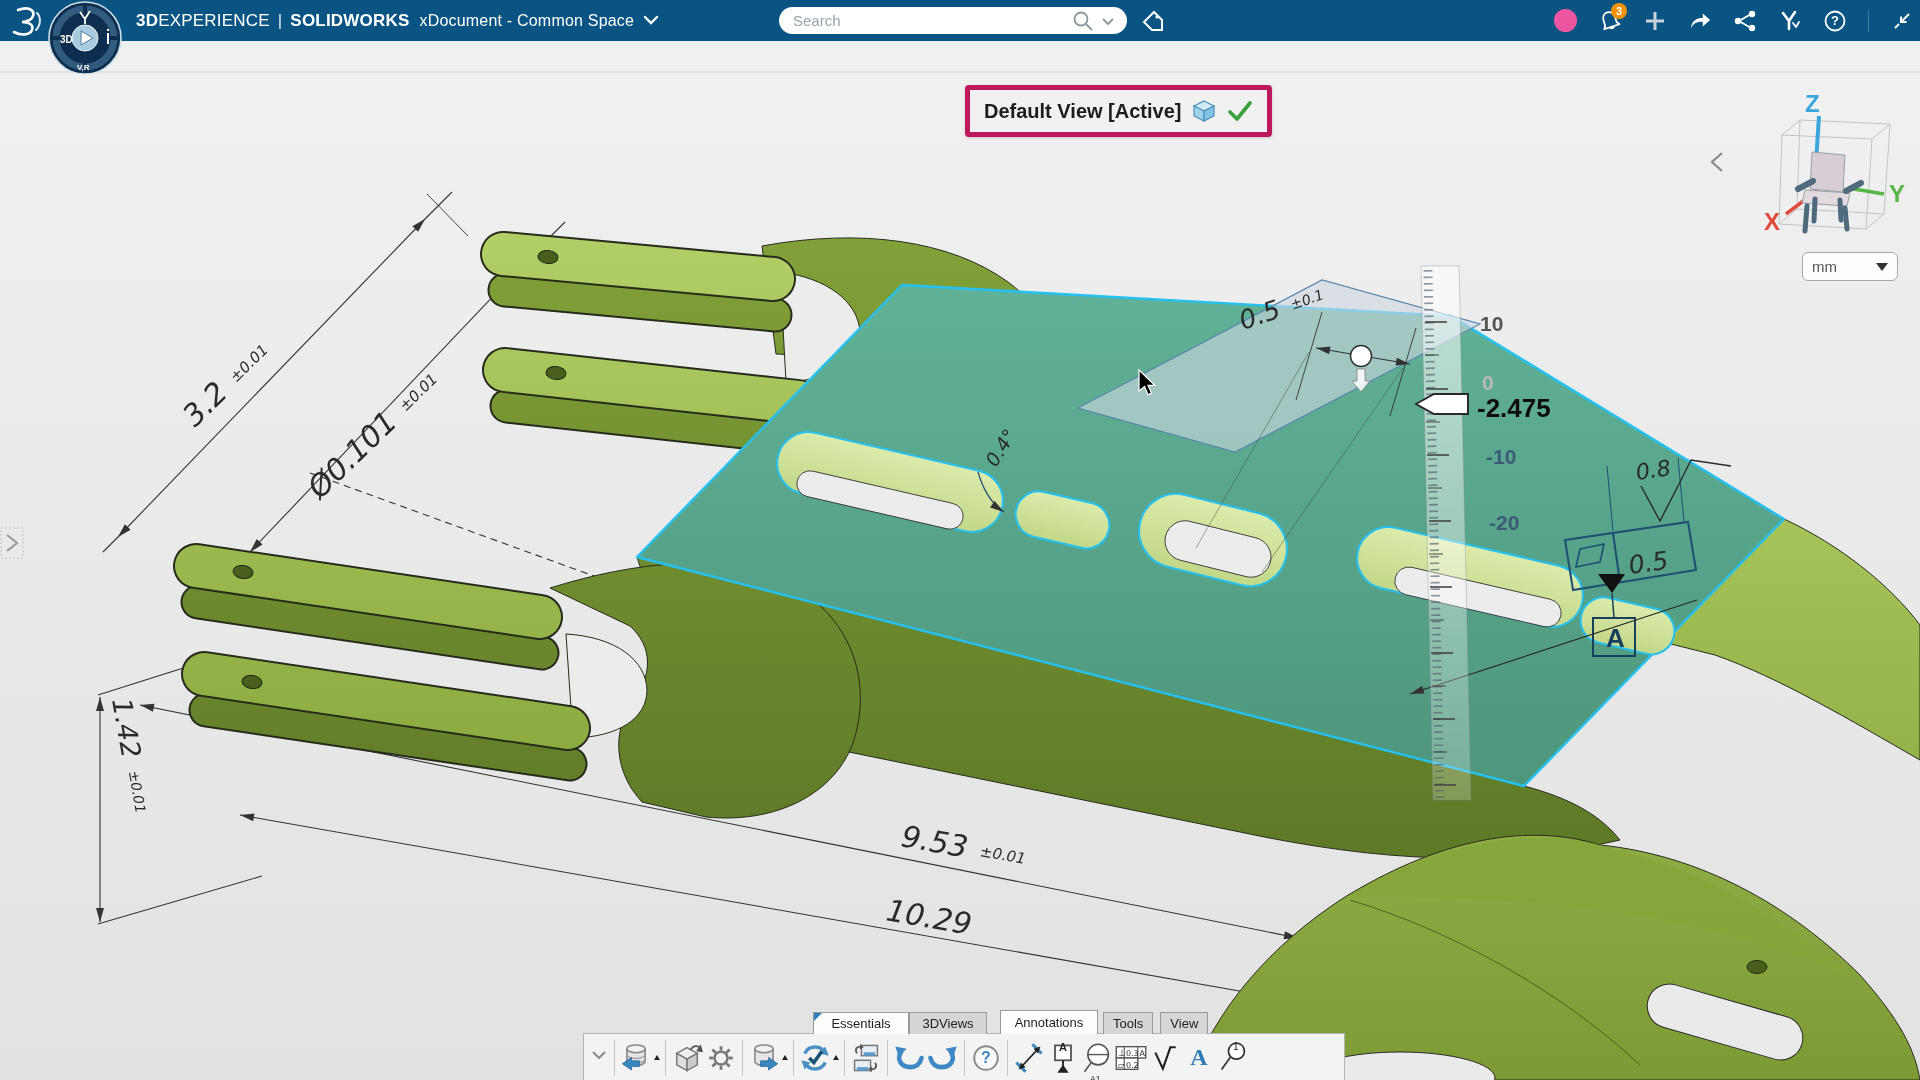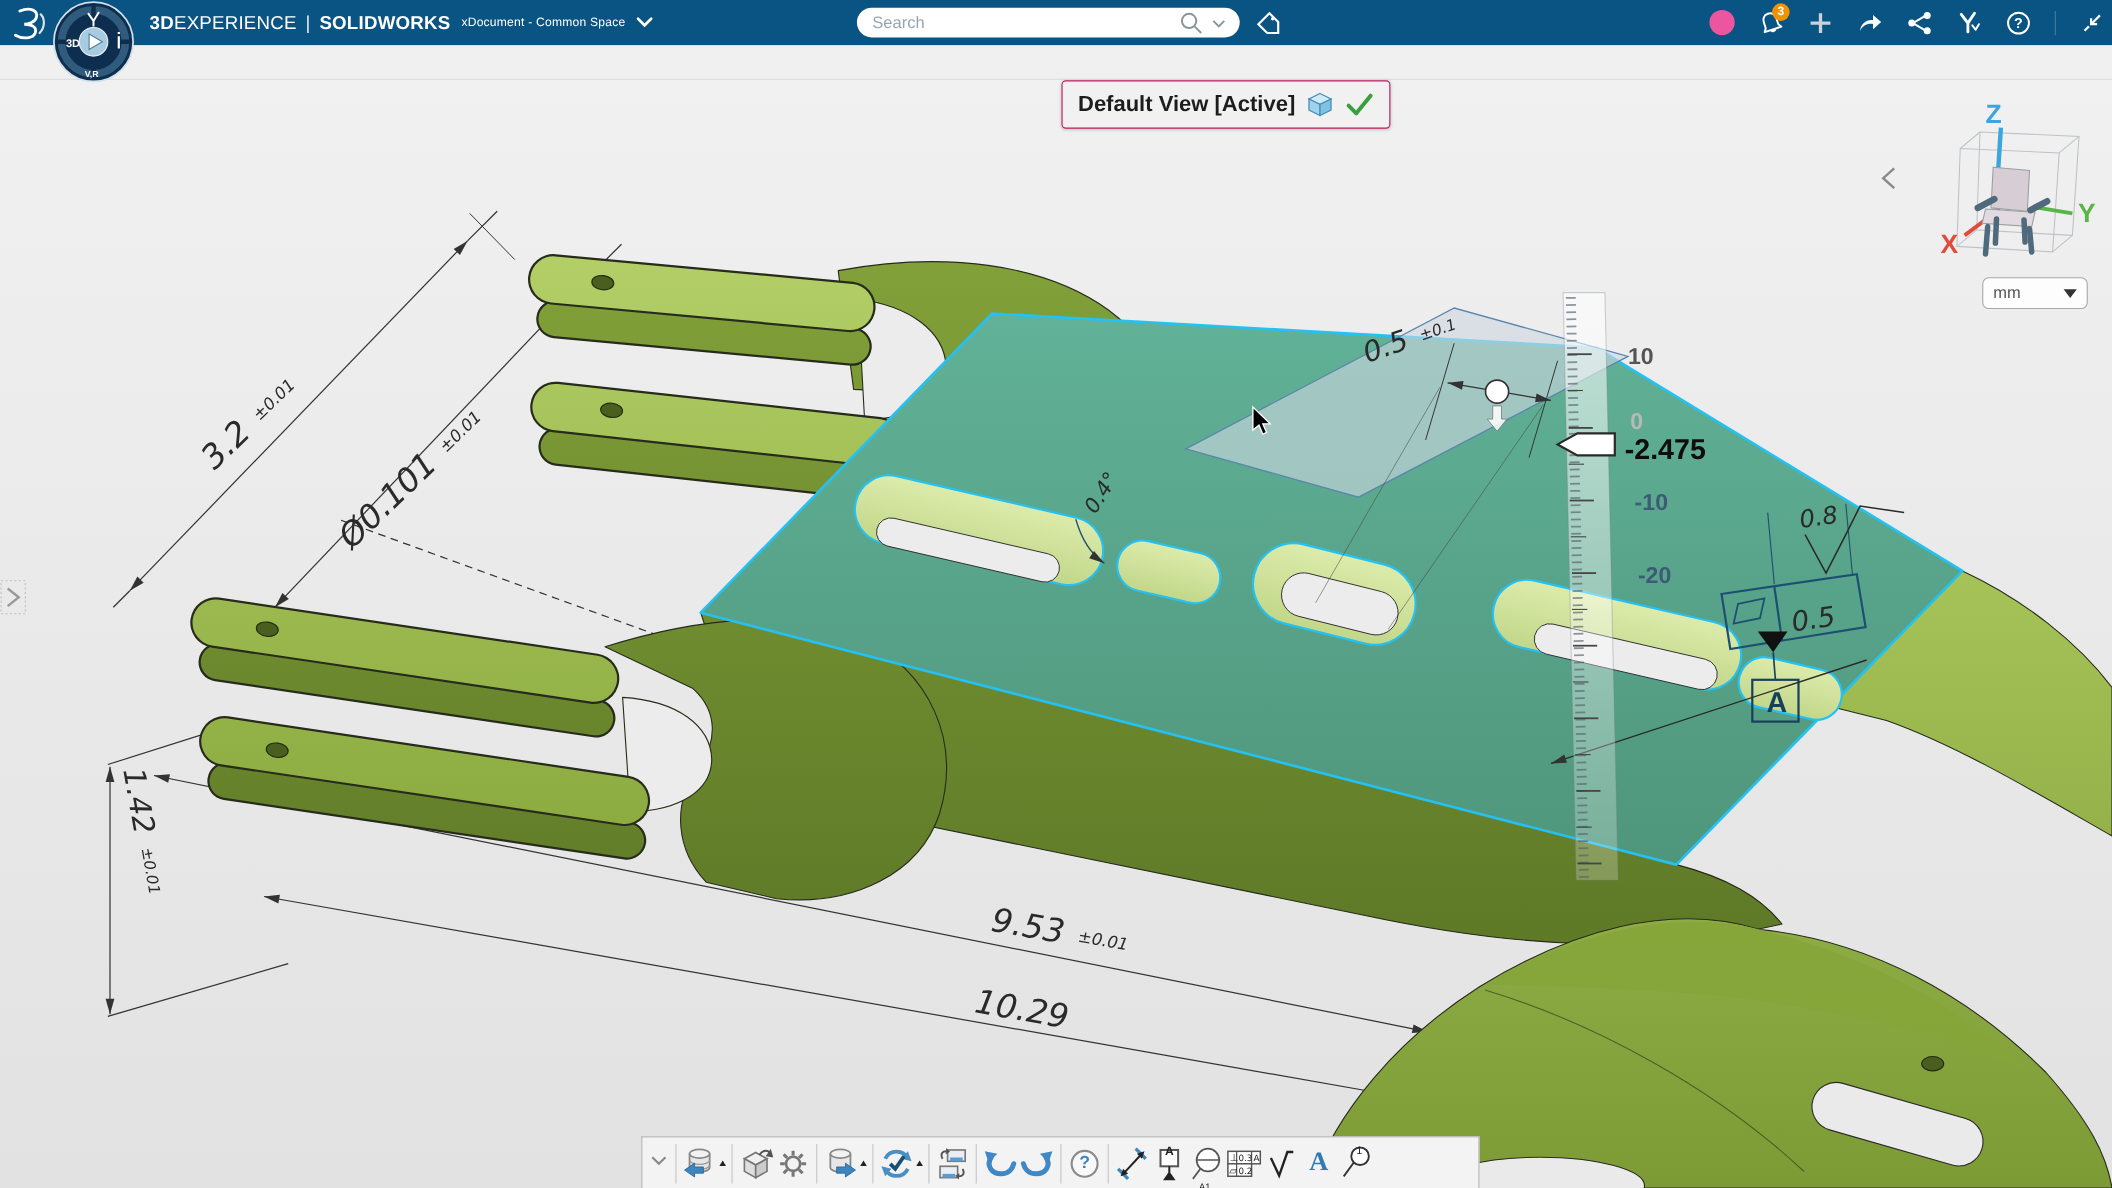--- a/index.html
+++ b/index.html
@@ -4,39 +4,39 @@
 <style>
   html,body{margin:0;padding:0;width:1920px;height:1080px;overflow:hidden;background:#e8e8e8;
     font-family:"Liberation Sans",sans-serif;-webkit-font-smoothing:antialiased;}
   #app{position:relative;width:1920px;height:1080px;}
   
   .topbar{position:absolute;left:0;top:0;width:1920px;height:41px;background:#0a5483;z-index:5;}
   .brandwrap{position:absolute;left:6px;top:4px;display:flex;align-items:center;color:#fff;}
   .title{position:absolute;left:136px;top:0;height:41px;display:flex;align-items:center;color:#fff;font-size:17px;letter-spacing:.2px;z-index:6;}
   .title .b{font-weight:bold;}
   .title .pipe{margin:0 8px;opacity:.9;}
-  .title .doc{margin-left:10px;font-weight:400;font-size:11px;}
+  .title .doc{margin-left:10px;font-weight:400;font-size:16px;}
   .title .chev{margin-left:9px;}
   .compass{position:absolute;left:47px;top:0px;width:76px;height:76px;z-index:7;}
   .searchbox{position:absolute;left:779px;top:7px;width:348px;height:27px;background:#fff;border-radius:14px;display:flex;align-items:center;z-index:6;}
   .searchbox input{border:none;outline:none;background:transparent;font-size:15px;color:#3b82f6;padding:0 0 0 14px;flex:1;font-family:"Liberation Sans",sans-serif;}
   .searchbox input::placeholder{color:#97a5ad;}
   .tagicon{position:absolute;left:1140px;top:8px;z-index:6;}
   .topicons{position:absolute;right:6px;top:0;height:41px;display:flex;align-items:center;gap:21px;z-index:6;}
   .ticn{width:24px;height:24px;display:flex;align-items:center;justify-content:center;position:relative;}
   .avatar{width:23px;height:23px;border-radius:50%;background:#ec55a0;}
   .badge{position:absolute;right:-5px;top:-6px;width:16px;height:16px;border-radius:50%;background:#f39200;color:#fff;
     font-size:11px;font-weight:bold;display:flex;align-items:center;justify-content:center;}
   .vdiv{width:1px;height:22px;background:#3f7ba3;}
   
   #scene{position:absolute;left:0;top:0;z-index:1;}
   .dim{font-family:"DejaVu Sans",sans-serif;font-style:italic;fill:#2a2a2a;}
   .rlab{font-family:"Liberation Sans",sans-serif;font-weight:bold;}
   
-  .banner{position:absolute;left:965px;top:73px;height:42px;background:#f1f1f1;border:1px solid #be185d;border-radius:4px;
+  .banner{position:absolute;left:965px;top:85px;height:42px;background:#f1f1f1;border:5px solid #be185d;border-radius:4px;
     box-shadow:0 1px 3px rgba(0,0,0,.18);display:flex;align-items:center;gap:11px;padding:0 14px;z-index:3;}
   .banner .blabel{font-size:20px;font-weight:bold;color:#1c1c1c;}
   .unitsdd{position:absolute;left:1802px;top:252px;width:76px;height:27px;background:#fdfdfd;border:1px solid #a8a8a8;border-radius:6px;
     display:flex;align-items:center;justify-content:space-between;padding:0 9px;z-index:3;font-size:15px;color:#555;gap:16px;}
   .unitsdd .tri{width:0;height:0;border-left:6px solid transparent;border-right:6px solid transparent;border-top:8px solid #333;}
   .tabs{position:absolute;left:813px;top:1010px;display:flex;align-items:flex-end;z-index:4;}
   .tab{height:21px;background:#d6d6d6;border:1px solid #9a9a9a;border-bottom:none;font-size:13px;color:#222;
     display:flex;align-items:center;padding:0 9px;position:relative;}
   .tab.white{background:#fdfdfd;}
   .tab.active{background:#fdfdfd;height:23px;z-index:5;}
@@ -404,20 +404,38 @@
   <svg width="26" height="22" viewBox="0 0 26 22">
     <polyline points="3,12 10,19 23,3" fill="none" stroke="#3aa03d" stroke-width="3.6" stroke-linecap="round" stroke-linejoin="round"></polyline>
   </svg>
 </div>
 
 <div class="unitsdd">
   <span>mm</span>
   <span class="tri"></span>
 </div>
 
+<div class="tabs">
+  <div class="tab white" style="width:76px;justify-content:center">
+    <span class="corner"></span>
+    <span>Essentials</span>
+  </div>
+  <div class="tab" style="width:58px;justify-content:center">
+    <span>3DViews</span>
+  </div>
+  <div class="tab active" style="width:78px;justify-content:center;margin-left:13px">
+    <span>Annotations</span>
+  </div>
+  <div class="tab" style="margin-left:5px">
+    <span>Tools</span>
+  </div>
+  <div class="tab" style="margin-left:7px">
+    <span>View</span>
+  </div>
+</div>
 
 <div class="toolbar">
   <div class="ti narrow" style="align-self:flex-start">
     <svg width="18" height="14" viewBox="0 0 18 14">
           <polyline points="3,4 9,10 15,4" fill="none" stroke="#8a8a8a" stroke-width="2"></polyline>
         </svg>
   </div>
   <div class="sep"></div>
 
   <div class="ti">

